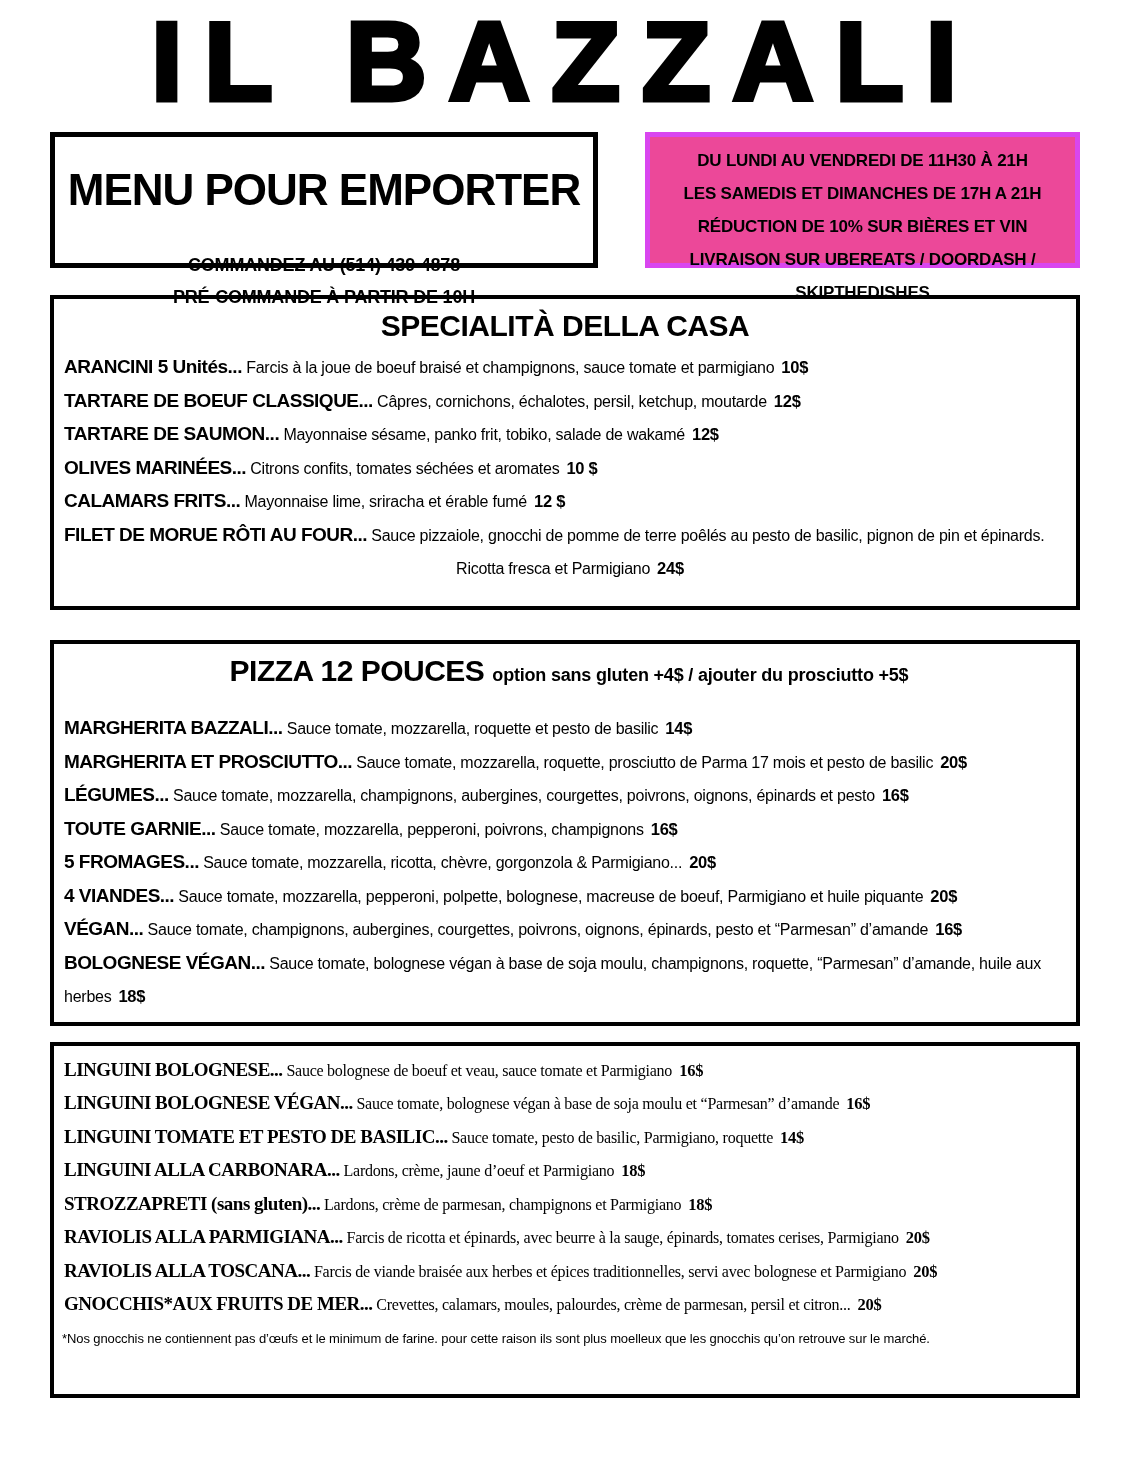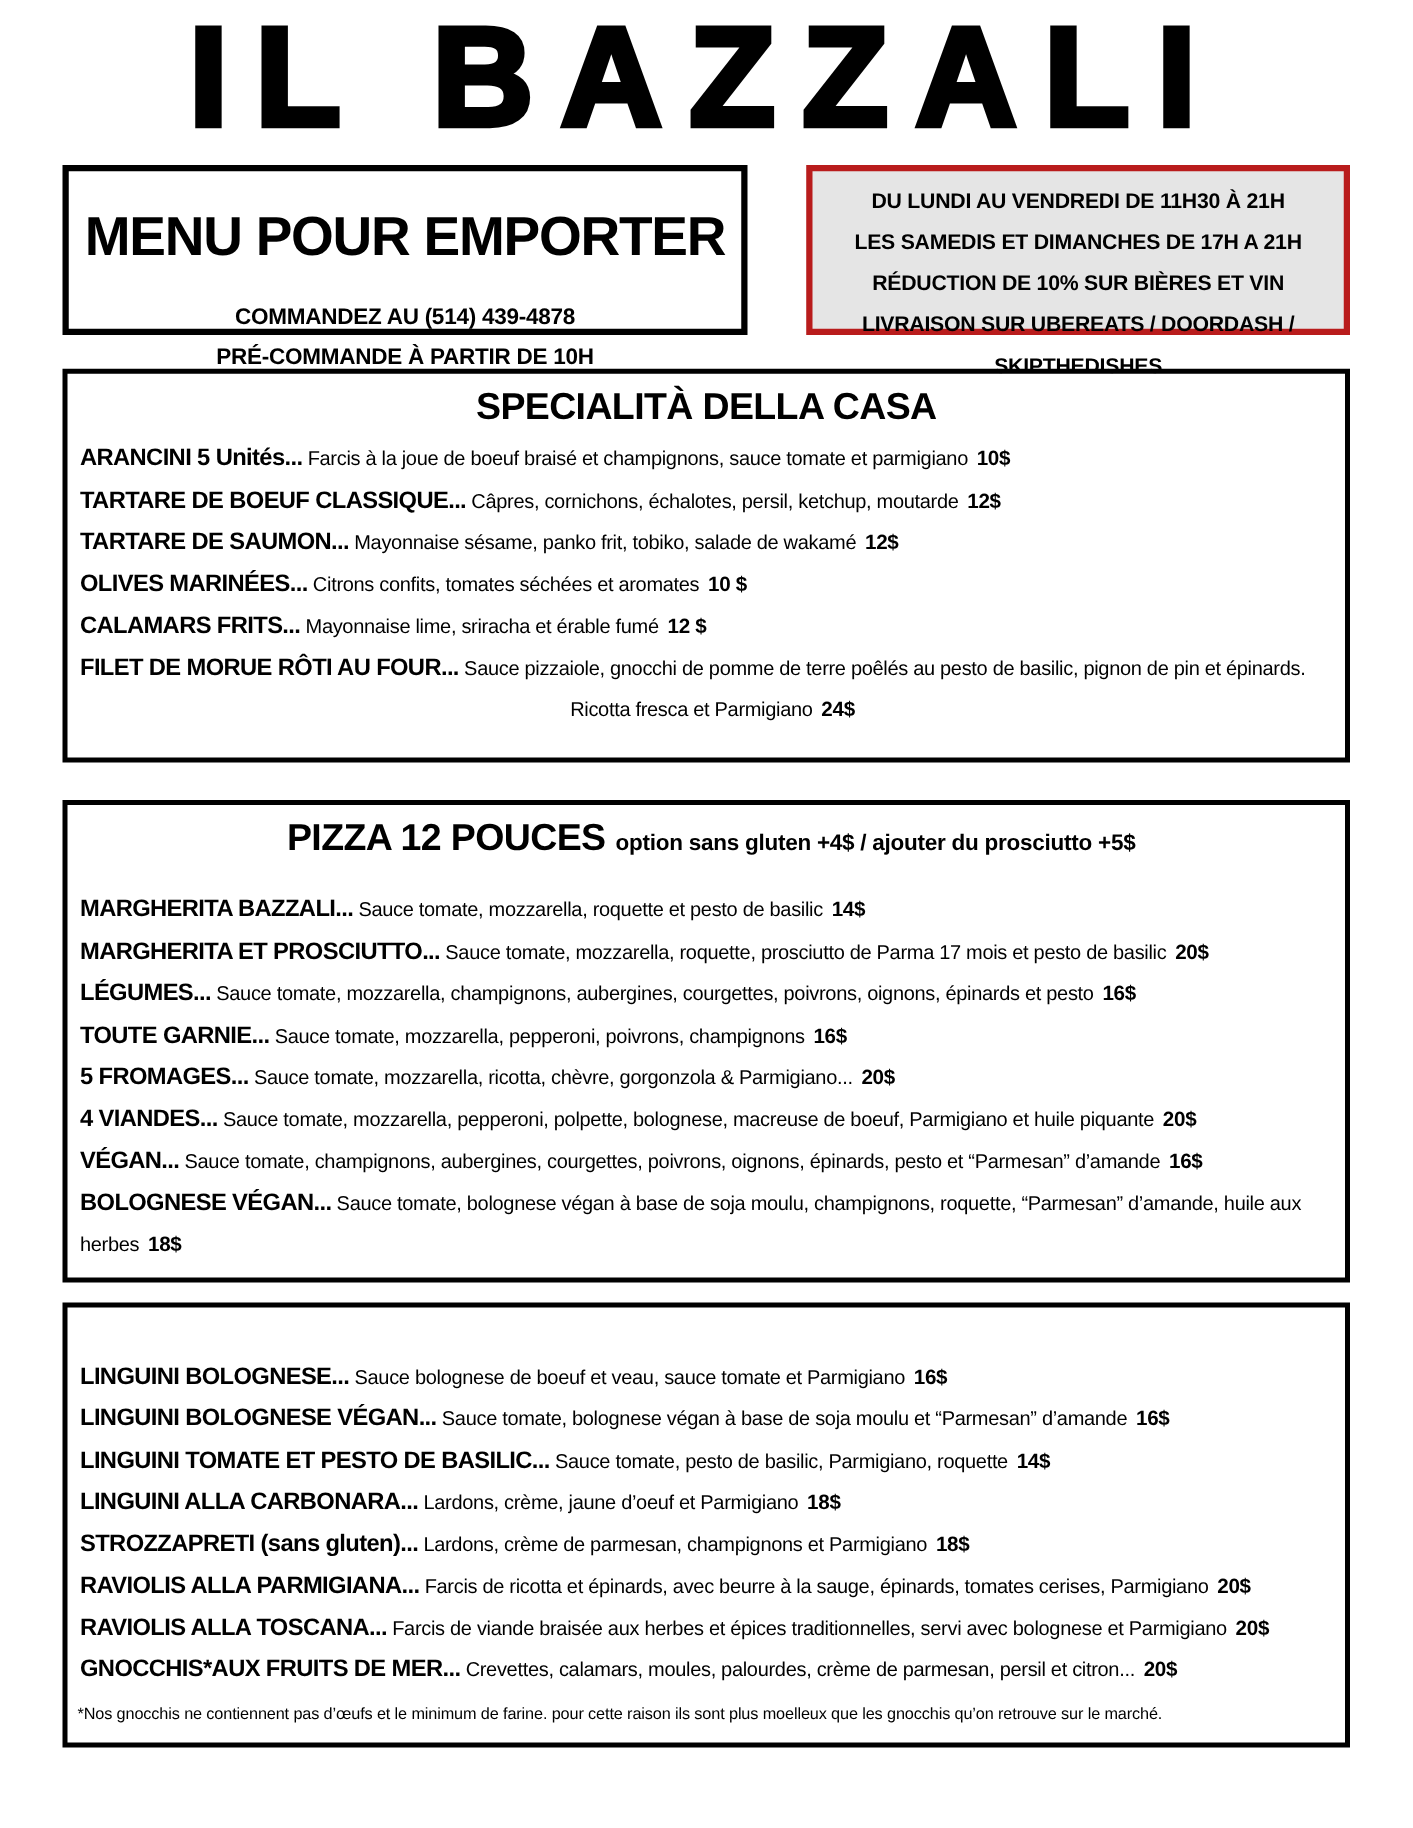--- a/index.html
+++ b/index.html
@@ -32,31 +32,31 @@
     text-align: center;
     padding-top: 28px;
     background: #fff;
   }
   .order-title {
     font-size: 44px;
     font-weight: bold;
     letter-spacing: -1px;
     white-space: nowrap;
   }
-  .order-lines { margin-top: 22px; }
+  .order-lines { margin-top: 34px; }
   .order-line {
     font-size: 18px;
     font-weight: bold;
     line-height: 32px;
     letter-spacing: -0.2px;
   }
   .hours-box {
     flex: 1;
-    border: 5px solid #b91c1c;
-    background: #e5e5e5;
+    border: 5px solid #d946ef;
+    background: #ec4899;
     text-align: center;
     padding-top: 7px;
   }
   .hours-line {
     font-size: 17px;
     font-weight: bold;
     line-height: 33px;
     letter-spacing: -0.2px;
     white-space: nowrap;
   }
@@ -75,21 +75,21 @@
     font-weight: bold;
     letter-spacing: -0.5px;
   }
   .sec-sub {
     font-size: 18px;
     font-weight: bold;
     margin-left: 8px;
     letter-spacing: -0.2px;
   }
   #section-pizza .items { margin-top: 24px; }
-  #section-primi .items { margin-top: 32px; }
+  #section-primi .items { margin-top: 0; font-family: Liberation Serif, serif; }
   .item {
     font-size: 16px;
     line-height: 32.5px;
     letter-spacing: -0.25px;
     padding-left: 2px;
   }
   .iname {
     font-size: 19px;
     font-weight: bold;
     letter-spacing: -0.5px;

